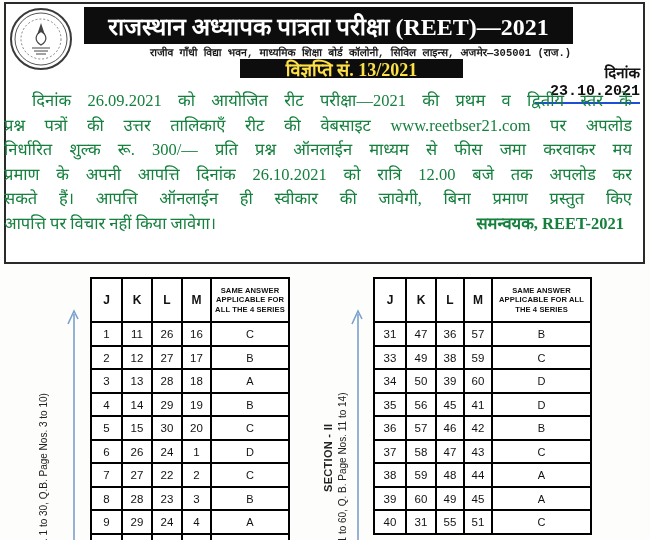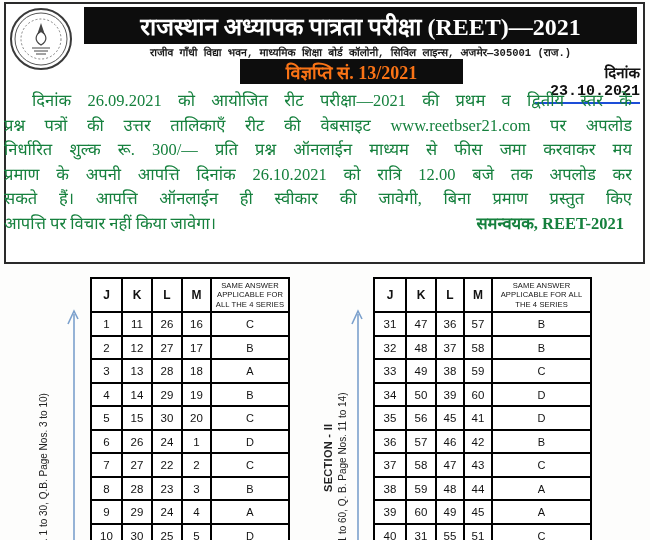--- a/index.html
+++ b/index.html
@@ -11,35 +11,35 @@
     color:#111;
   }
   .notice-box {
     position:absolute; left:4px; top:2px; width:641px; height:262px;
     border:2px solid #2a2a2a; background:#fff;
   }
   .seal {
     position:absolute; left:8px; top:5px; width:66px; height:68px;
   }
   .title-bar {
-    position:absolute; left:84px; top:7px; width:553px; height:37px;
+    position:absolute; left:84px; top:7px; width:489px; height:37px;
     background:#0d0d0d; color:#fff;
     display:flex; align-items:center; justify-content:center;
     font-size:24px; font-weight:bold;
     font-family:"Liberation Serif", serif;
   }
   .subtitle {
     position:absolute; left:84px; top:45px; width:553px;
     text-align:center; font-size:10.5px; font-weight:bold;
     font-family:Liberation Mono, monospace; color:#1c1c1c;
   }
   .subtitle .u { border-bottom:2px solid #000; padding-bottom:1px; }
   .notif-no {
-    position:absolute; left:240px; top:59px; width:223px; height:25px;
-    background:#0d0d0d; color:#f97316;
+    position:absolute; left:240px; top:59px; width:223px; height:19px;
+    background:#0d0d0d; color:#fde047;
     display:flex; align-items:center; justify-content:center;
     font-size:18px; font-weight:bold;
     font-family:"Liberation Serif", serif;
   }
   .date {
     position:absolute; left:535px; top:62px; width:105px;
     font-size:15px; font-weight:bold; text-align:right;
     border-bottom:2px solid #1d4ed8; padding-bottom:2px;
     font-family:Liberation Mono, monospace;
   }
@@ -66,21 +66,21 @@
   }
   table.akey.left  { left:90px;  }
   table.akey.right { left:373px; }
   table.akey th, table.akey td {
     border:2px solid #000; text-align:center; vertical-align:middle;
     font-family:"Liberation Sans", sans-serif; color:#121212;
     overflow:hidden;
   }
   table.akey th.col { font-size:12px; font-weight:bold; height:34px; }
   table.akey th.ansh {
-    font-size:7.6px; font-weight:normal; line-height:1.25; padding:2px 2px;
+    font-size:7.6px; font-weight:bold; line-height:1.25; padding:7px 2px;
     letter-spacing:.1px;
   }
   table.akey td { font-size:11.5px; height:23.5px; }
   table.akey td.ans { font-size:11px; }
 
   .vlabel {
     position:absolute; transform:rotate(-90deg); transform-origin:0 0;
     font-size:10px; color:#222; white-space:nowrap;
     font-family:"Liberation Sans", sans-serif;
   }
@@ -247,27 +247,20 @@
   </thead>
   <tbody>
       <tr>
         <td>31</td>
         <td>47</td>
         <td>36</td>
         <td>57</td>
         <td class="ans">B</td>
       </tr>
       <tr>
-        <td>32</td>
-        <td>48</td>
-        <td>37</td>
-        <td>58</td>
-        <td class="ans">B</td>
-      </tr>
-      <tr>
         <td>33</td>
         <td>49</td>
         <td>38</td>
         <td>59</td>
         <td class="ans">C</td>
       </tr>
       <tr>
         <td>34</td>
         <td>50</td>
         <td>39</td>

